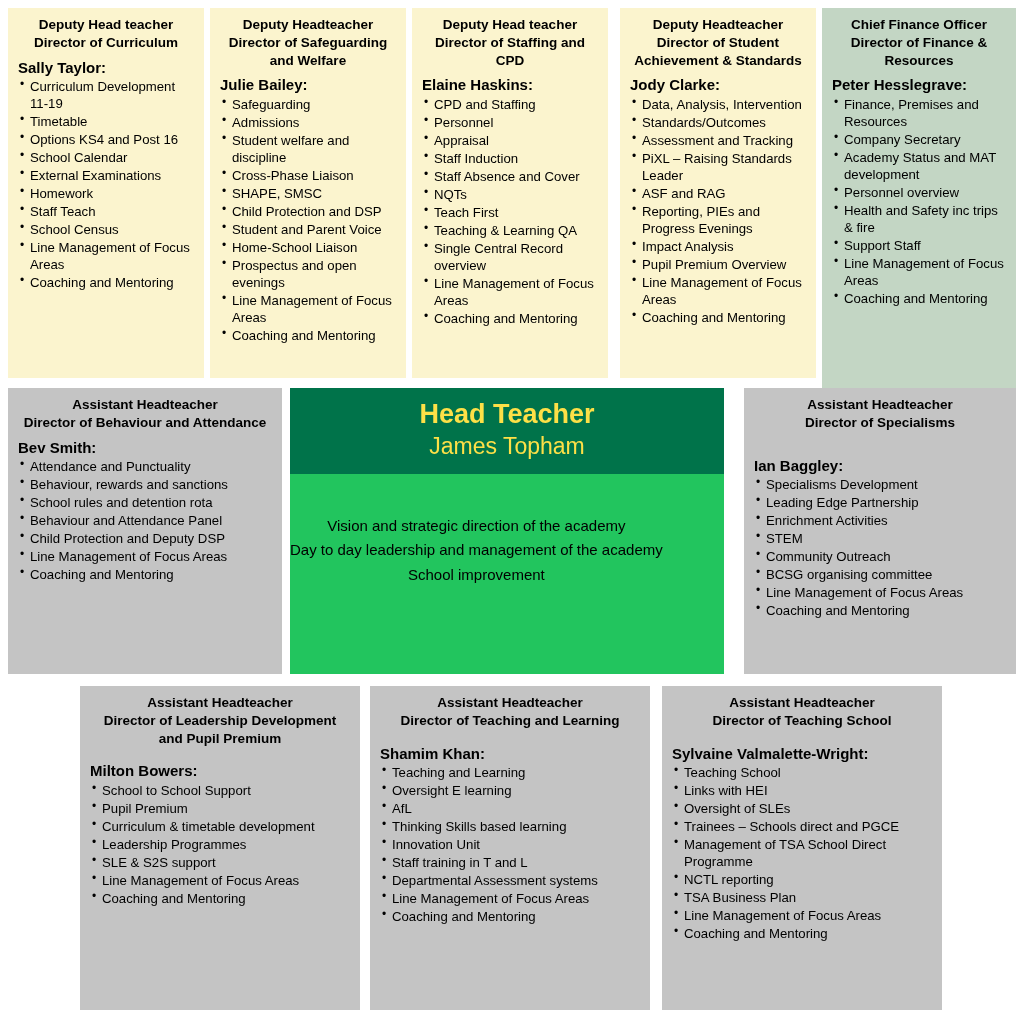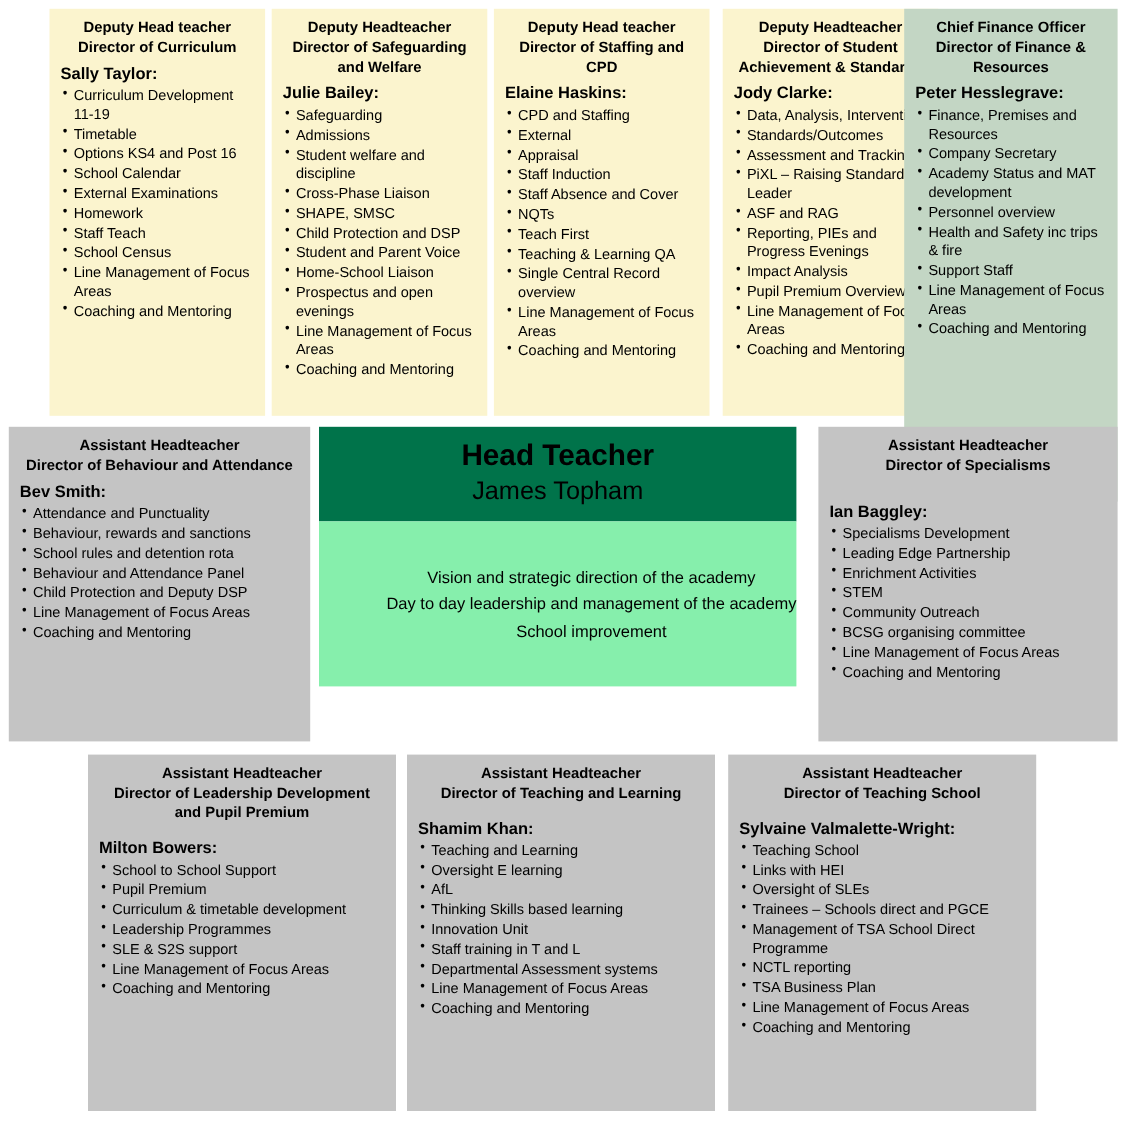--- a/index.html
+++ b/index.html
@@ -18,21 +18,21 @@
     position: relative;
     width: 1024px;
     height: 1024px;
   }
   .card {
     position: absolute;
     box-sizing: border-box;
     padding: 8px 10px 10px 10px;
     overflow: hidden;
   }
-  .card.cream { background: #fbf4ce; margin-left: 37px; }
+  .card.cream { background: #fbf4ce; }
   .card.green { background: #c3d6c4; }
   .card.grey  { background: #c4c4c4; }
 
   .card-title {
     text-align: center;
     font-weight: bold;
     font-size: 13.5px;
     line-height: 1.32;
     margin: 0 0 6px 0;
     white-space: pre-line;
@@ -66,43 +66,43 @@
   
   .head-wrap {
     position: absolute;
     left: 290px;
     top: 388px;
     width: 434px;
     height: 286px;
   }
   .head-top {
     background: #00734a;
-    color: #000000;
+    color: #fde047;
     height: 86px;
     display: flex;
     flex-direction: column;
     align-items: center;
     justify-content: center;
   }
   .head-role {
     font-size: 27px;
     font-weight: bold;
     line-height: 1.1;
   }
   .head-name {
     font-size: 23px;
     line-height: 1.3;
     margin-top: 2px;
   }
   .head-body {
-    background: #86efac;
-    height: 150px;
+    background: #22c55e;
+    height: 200px;
     display: flex;
     align-items: flex-start;
-    justify-content: flex-end;
+    justify-content: flex-start;
     padding-top: 40px;
     box-sizing: border-box;
   }
   .head-lines {
     text-align: center;
     font-size: 15px;
     line-height: 1.62;
     white-space: pre-line;
   }
 
@@ -163,21 +163,21 @@
       <li>Coaching and Mentoring</li>
     </ul>
   </div>
 
   <div class="card cream" id="card-staffing">
     <div class="card-title">Deputy Head teacher
 Director of Staffing and CPD</div>
     <div class="card-person">Elaine Haskins:</div>
     <ul class="bullets">
       <li>CPD and Staffing</li>
-      <li>External</li>
+      <li>Personnel</li>
       <li>Appraisal</li>
       <li>Staff Induction</li>
       <li>Staff Absence and Cover</li>
       <li>NQTs</li>
       <li>Teach First</li>
       <li>Teaching &amp; Learning QA</li>
       <li>Single Central Record overview</li>
       <li>Line Management of Focus Areas</li>
       <li>Coaching and Mentoring</li>
     </ul>

